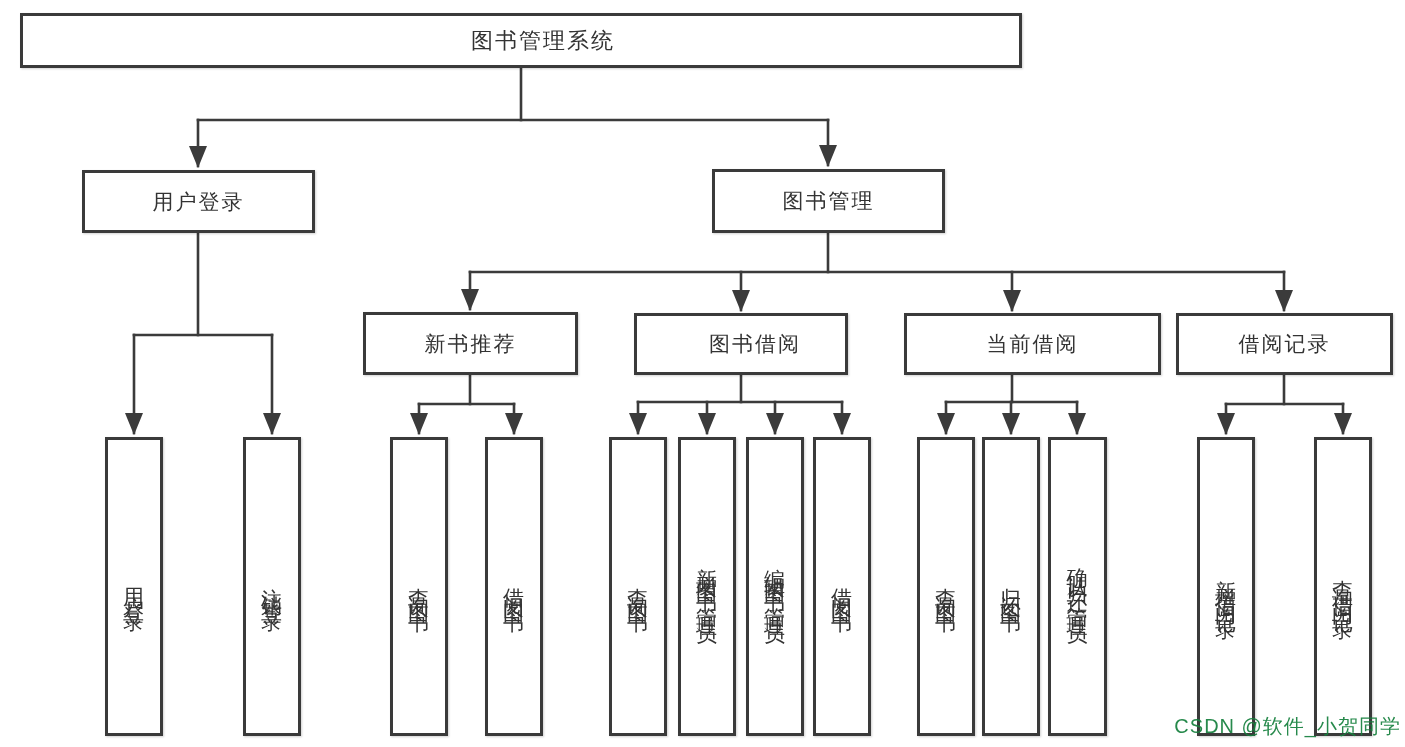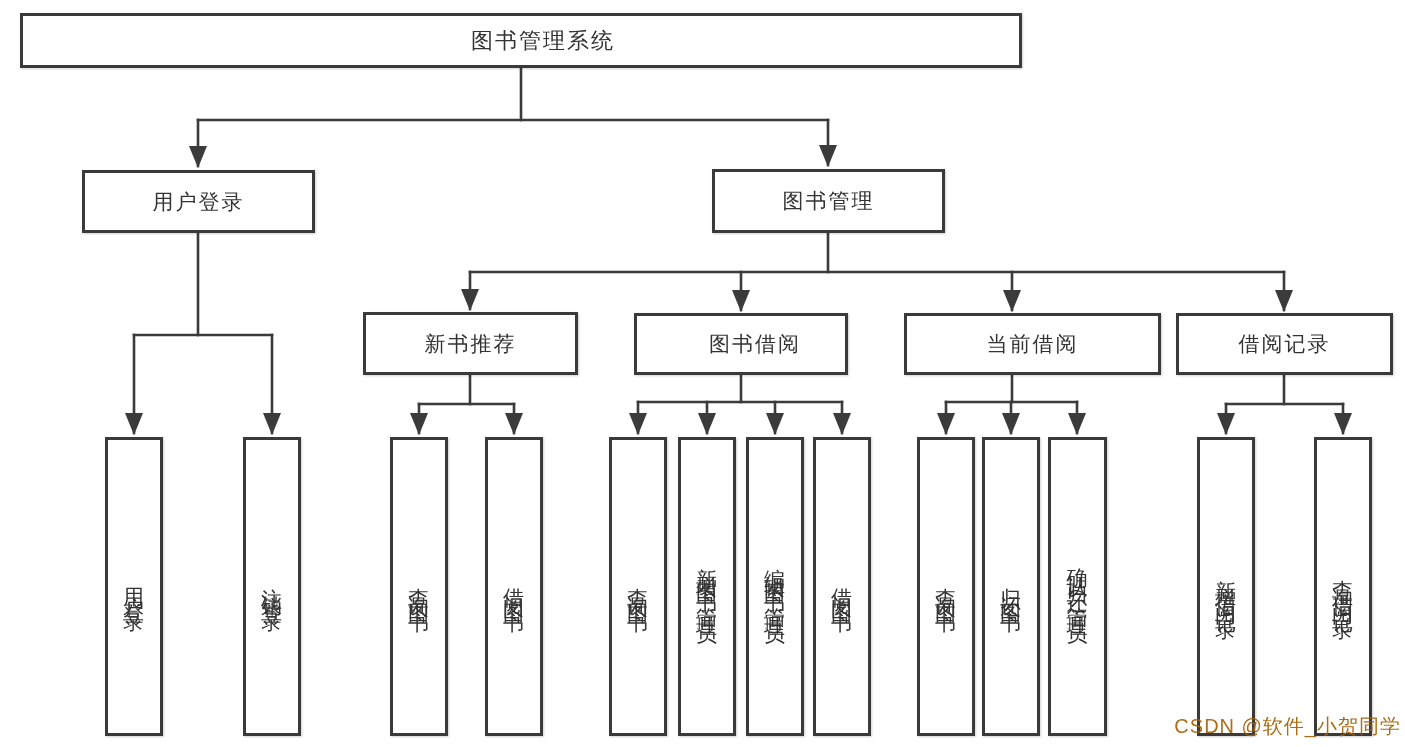--- a/index.html
+++ b/index.html
@@ -27,21 +27,21 @@
   .node.vertical{
     writing-mode:vertical-rl;
     letter-spacing:8px;
     line-height:1;
     font-size:21px;
   }
   #watermark{
     position:absolute;
     right:4px;bottom:7px;
     font-size:20px;
-    color:#a16207;
+    color:#15803d;
     opacity:0.92;
     letter-spacing:1px;
     white-space:nowrap;
   }
 </style>
 </head>
 <body>
 
 <div id="stage">
 

